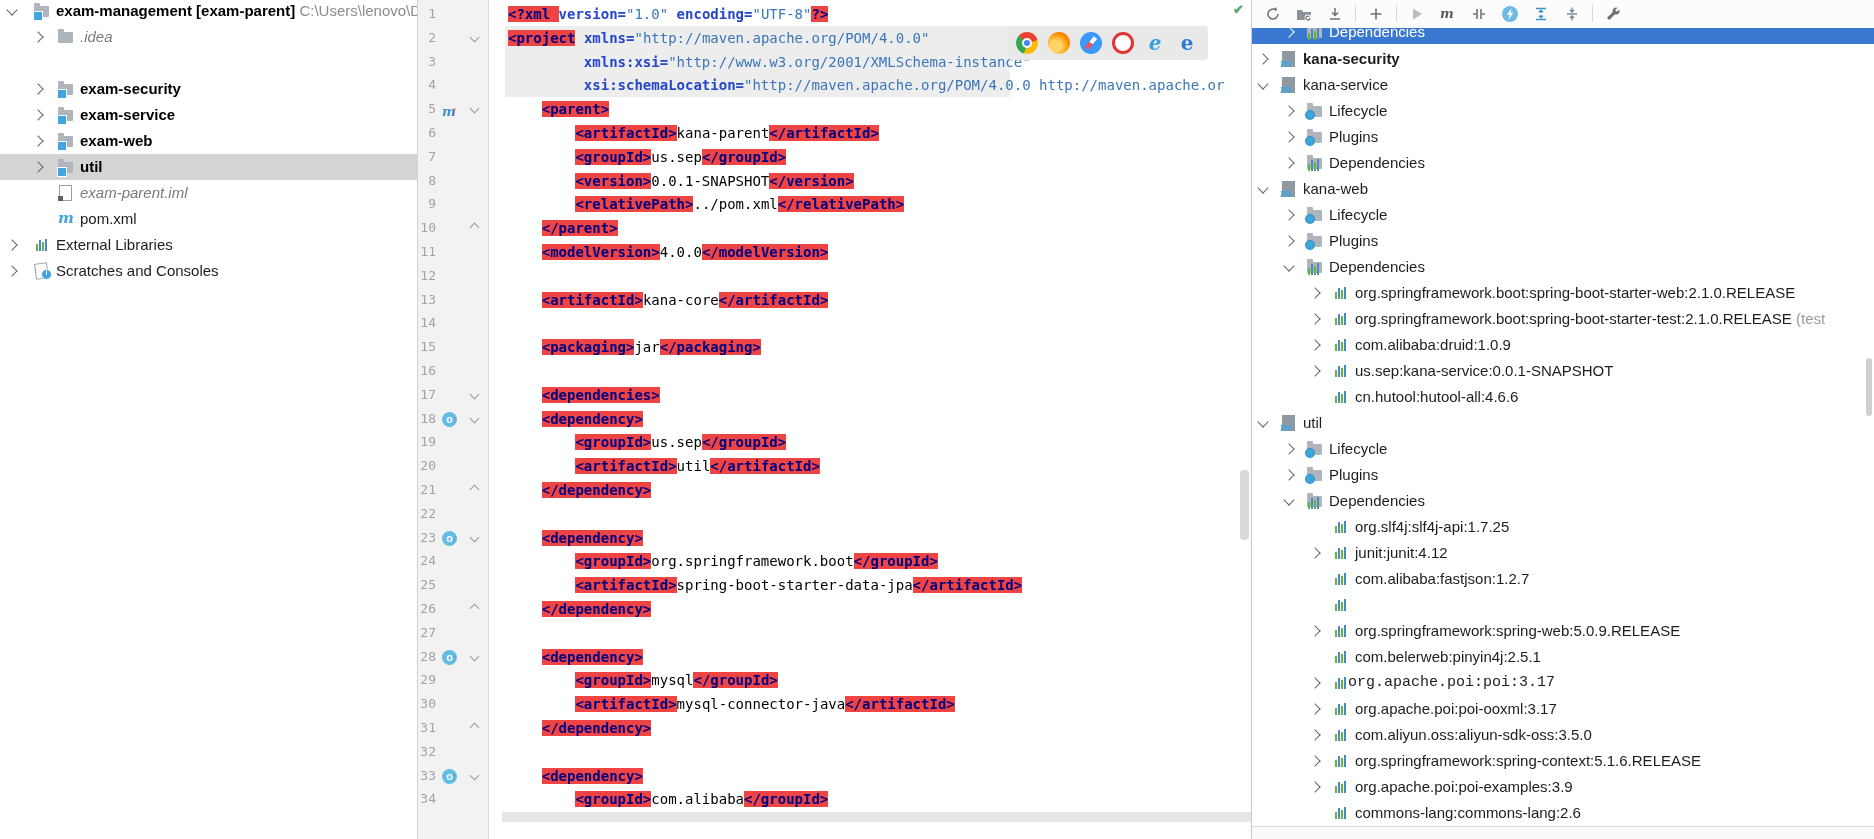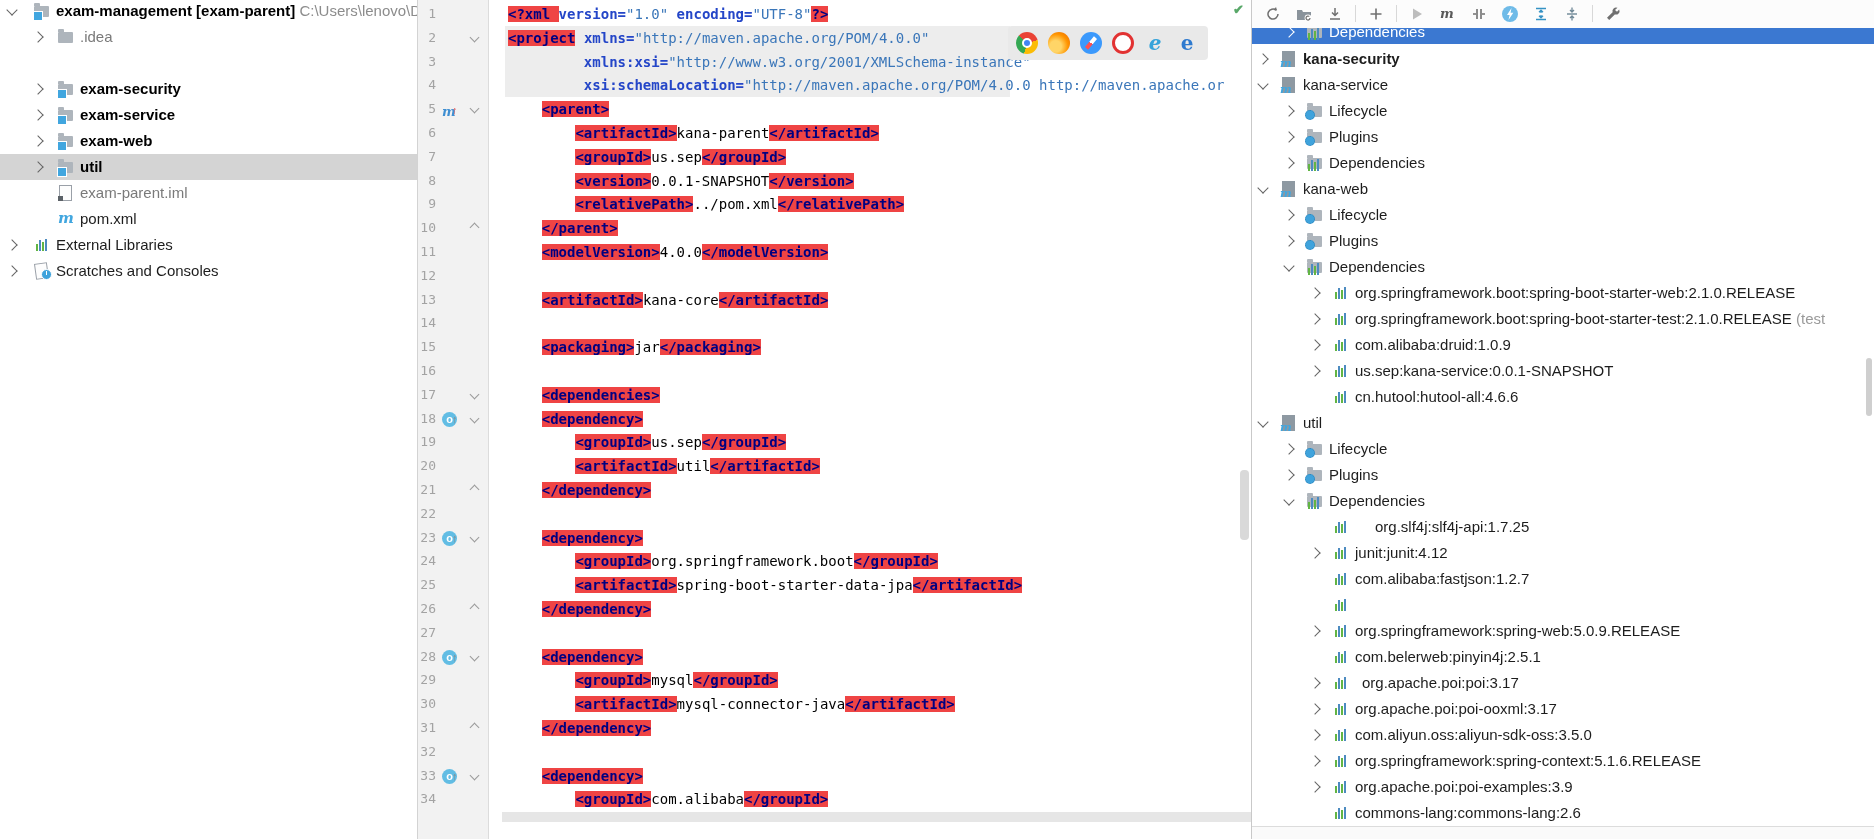--- a/index.html
+++ b/index.html
@@ -10,21 +10,21 @@
   #splitter-left{position:absolute;left:417px;top:0;width:1px;height:839px;background:#d3d3d3;}
   #editor{position:absolute;left:418px;top:0;width:833px;height:839px;background:#fff;overflow:hidden;}
   #gutter-bg{position:absolute;left:0;top:0;width:70px;height:839px;background:#f2f2f2;border-right:1px solid #dcdcdc;}
   #splitter-right{position:absolute;left:1251px;top:0;width:1px;height:839px;background:#c9c9c9;}
   #maven-panel{position:absolute;left:1252px;top:0;width:622px;height:839px;background:#fff;overflow:hidden;}
   
   .trow{position:absolute;left:0;width:100%;height:26px;white-space:nowrap;overflow:hidden;}
   .trow.sel-gray{background:#d4d4d4;}
   .tlabel{position:absolute;top:3px;line-height:20px;}
   .bold{font-weight:bold;color:#000;}
-  .gray{color:#7a7a7a;}
+  .gray{color:#7a7a7a;font-style:italic;}
   .path{color:#8c8c8c;font-weight:normal;}
   
   .chev{position:absolute;width:7px;height:7px;border-right:1.7px solid #646464;border-bottom:1.7px solid #646464;}
   .chev.right{transform:rotate(-45deg);top:9px;}
   .chev.down{transform:rotate(45deg);top:8px;}
   .chev.white{border-color:#fff;}
   .chev.fold-open{transform:rotate(45deg);border-color:#9a9a9a;width:6px;height:6px;}
   .chev.fold-close{transform:rotate(225deg);border-color:#9a9a9a;width:6px;height:6px;}
   
   .icon{position:absolute;top:5px;width:16px;height:16px;}
@@ -667,21 +667,21 @@
       </div>
       <div class="mrow" style="top: 514px;">
         <span class="icon" style="left: 81px;">
           <span class="bars" style="left: 2px; bottom: 2px;">
             <span class="bar" style="background: rgb(98, 181, 67); height: 7px;"></span>
             <span class="bar" style="background: rgb(76, 139, 192); height: 11px;"></span>
             <span class="bar" style="background: rgb(98, 181, 67); height: 9px;"></span>
             <span class="bar" style="background: rgb(76, 139, 192); height: 12px;"></span>
           </span>
         </span>
-        <span class="tlabel" style="left: 103px; margin-left: 20px;">org.slf4j:slf4j-api:1.7.25</span>
+        <span class="tlabel" style="left: 103px;">org.slf4j:slf4j-api:1.7.25</span>
       </div>
       <div class="mrow" style="top: 540px;">
         <span class="chev right" style="left: 59px;"></span>
         <span class="icon" style="left: 81px;">
           <span class="bars" style="left: 2px; bottom: 2px;">
             <span class="bar" style="background: rgb(98, 181, 67); height: 7px;"></span>
             <span class="bar" style="background: rgb(76, 139, 192); height: 11px;"></span>
             <span class="bar" style="background: rgb(98, 181, 67); height: 9px;"></span>
             <span class="bar" style="background: rgb(76, 139, 192); height: 12px;"></span>
           </span>
@@ -736,21 +736,21 @@
       <div class="mrow" style="top: 670px;">
         <span class="chev right" style="left: 59px;"></span>
         <span class="icon" style="left: 81px;">
           <span class="bars" style="left: 2px; bottom: 2px;">
             <span class="bar" style="background: rgb(98, 181, 67); height: 7px;"></span>
             <span class="bar" style="background: rgb(76, 139, 192); height: 11px;"></span>
             <span class="bar" style="background: rgb(98, 181, 67); height: 9px;"></span>
             <span class="bar" style="background: rgb(76, 139, 192); height: 12px;"></span>
           </span>
         </span>
-        <span class="tlabel" style="left: 110px;">org.apache.poi:poi:3.17</span>
+        <span class="tlabel" style="left: 96px; font-family: Liberation Mono, monospace;">org.apache.poi:poi:3.17</span>
       </div>
       <div class="mrow" style="top: 696px;">
         <span class="chev right" style="left: 59px;"></span>
         <span class="icon" style="left: 81px;">
           <span class="bars" style="left: 2px; bottom: 2px;">
             <span class="bar" style="background: rgb(98, 181, 67); height: 7px;"></span>
             <span class="bar" style="background: rgb(76, 139, 192); height: 11px;"></span>
             <span class="bar" style="background: rgb(98, 181, 67); height: 9px;"></span>
             <span class="bar" style="background: rgb(76, 139, 192); height: 12px;"></span>
           </span>

